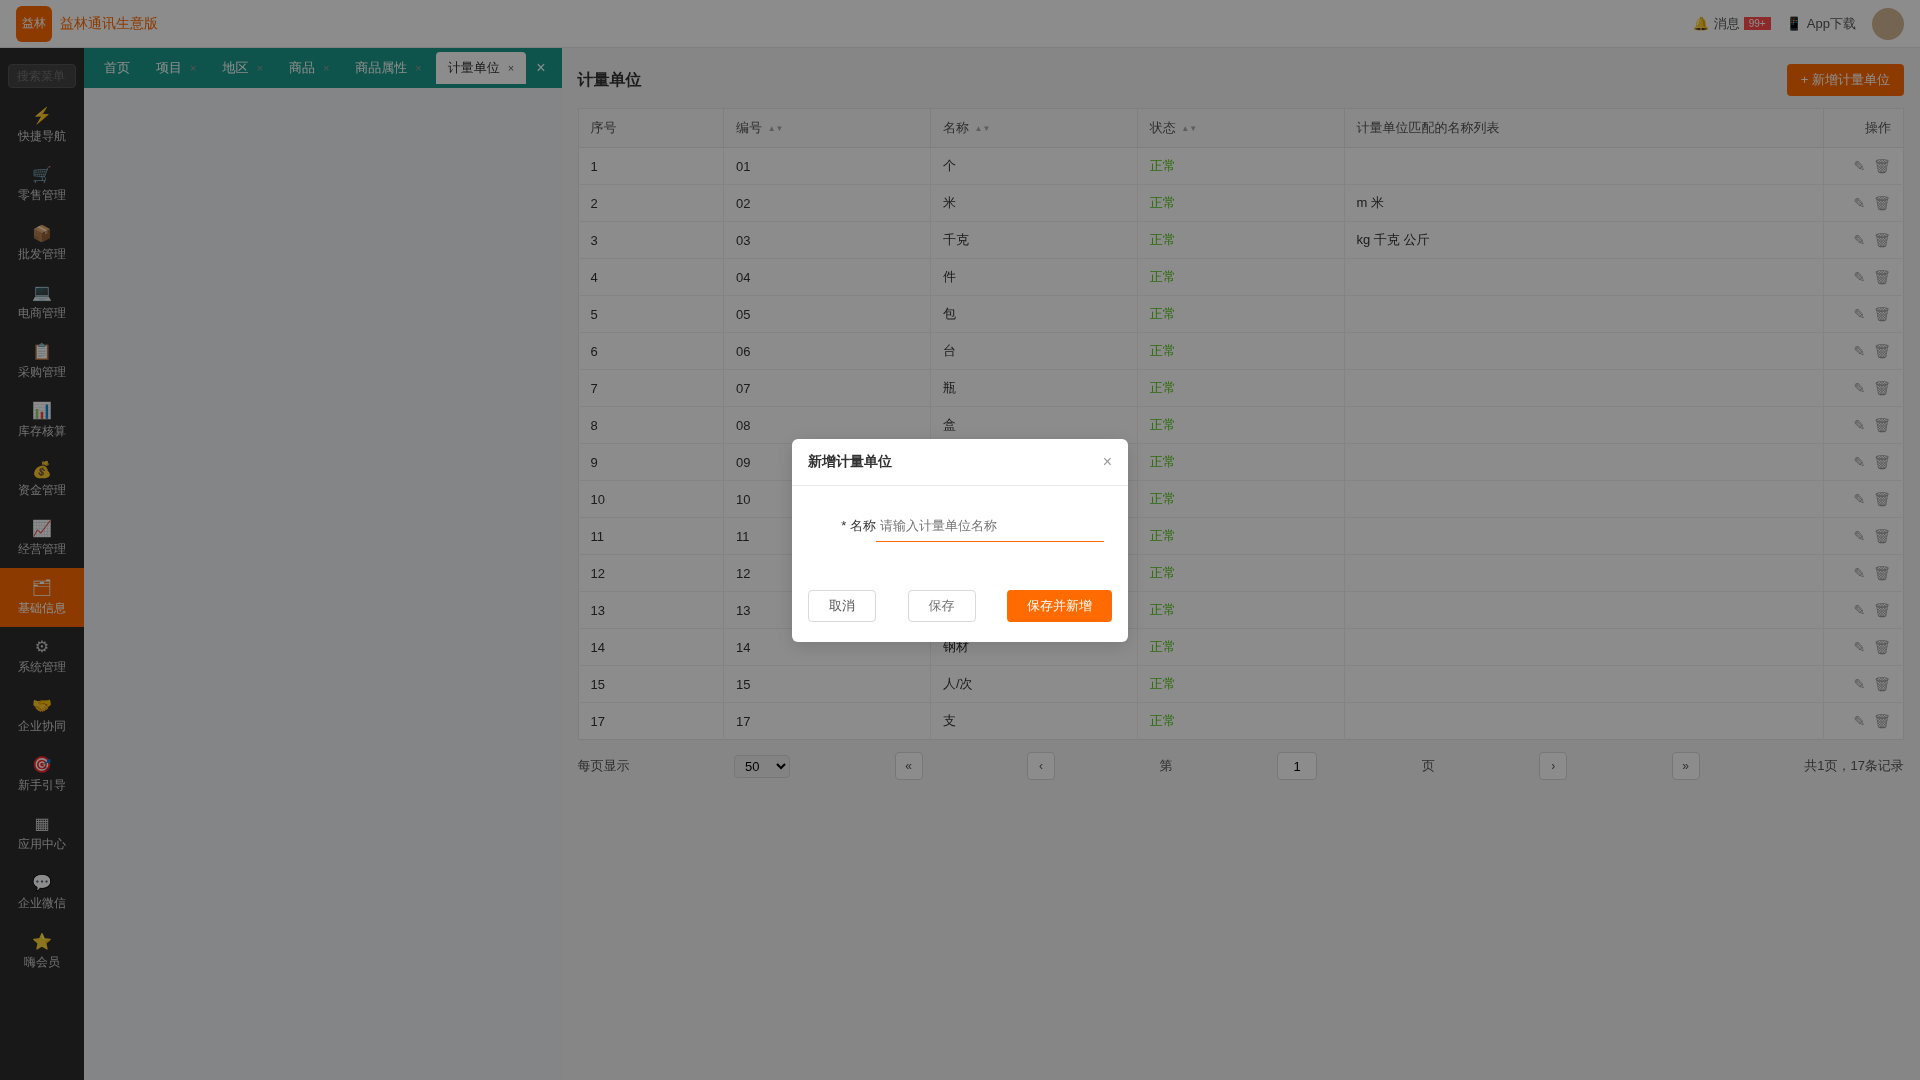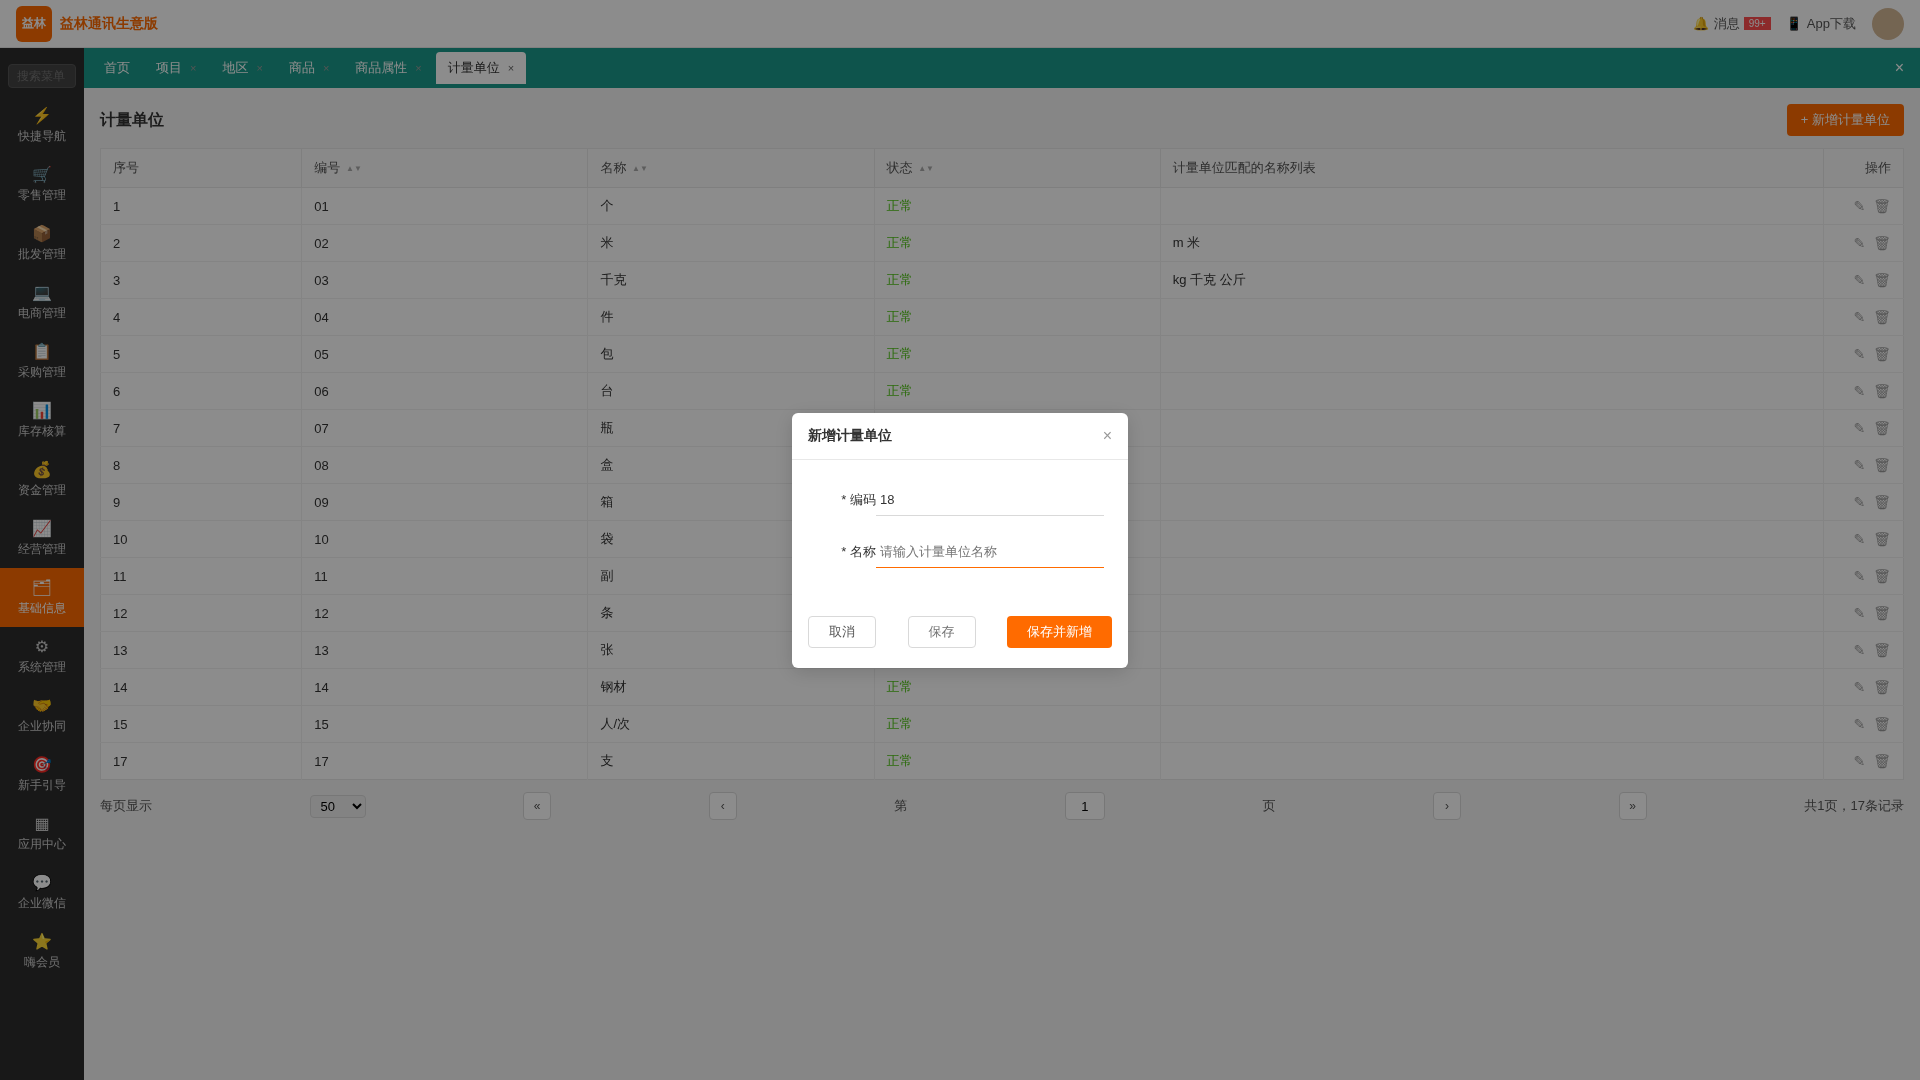--- a/index.html
+++ b/index.html
@@ -20,23 +20,23 @@
       display: flex;
       align-items: center;
       gap: 8px;
     }
     .logo-icon {
       width: 36px;
       height: 36px;
       background: #ff6b00;
       border-radius: 6px;
       display: flex; align-items: center; justify-content: center;
-      color: white; font-weight: bold; font-size: 12px;
-    }
-    .logo-text { color: #ff6b00; font-weight: bold; font-size: 14px; }
+      color: white; font-weight: normal; font-size: 12px;
+    }
+    .logo-text { color: #ff6b00; font-weight: normal; font-size: 14px; }
     .header-right {
       display: flex;
       align-items: center;
       gap: 16px;
     }
     .header-btn {
       display: flex; align-items: center; gap: 4px;
       color: #555; font-size: 13px; cursor: pointer;
     }
     .badge {
@@ -78,21 +78,20 @@
       font-size: 12px;
       gap: 3px;
     }
     .sidebar-item.active { background: #ff6b00; color: #fff; }
     .sidebar-icon { font-size: 16px; }
 
     
     .content-area {
       flex: 1;
       display: flex;
-      flex-direction: column;
       overflow: hidden;
     }
 
     
     .tab-bar {
       height: 40px;
       background: #1a9a8a;
       display: flex;
       align-items: center;
       padding: 0 8px;
@@ -704,24 +703,20 @@
 </div>
 
 <div class="overlay">
   <div class="modal">
     <div class="modal-header">
       <span class="modal-title">新增计量单位</span>
       <span class="modal-close">×</span>
     </div>
     <div class="modal-body">
       <div class="form-row">
-        <label class="form-label">* 编码</label>
-        <input class="form-input" type="text" value="18" style="">
-      </div>
-      <div class="form-row">
         <label class="form-label">* 名称</label>
         <input class="form-input active-input" type="text" placeholder="请输入计量单位名称" style="">
       </div>
     </div>
     <div class="modal-footer">
       <button class="btn-cancel">取消</button>
       <button class="btn-save">保存</button>
       <button class="btn-save-new">保存并新增</button>
     </div>
   </div>

